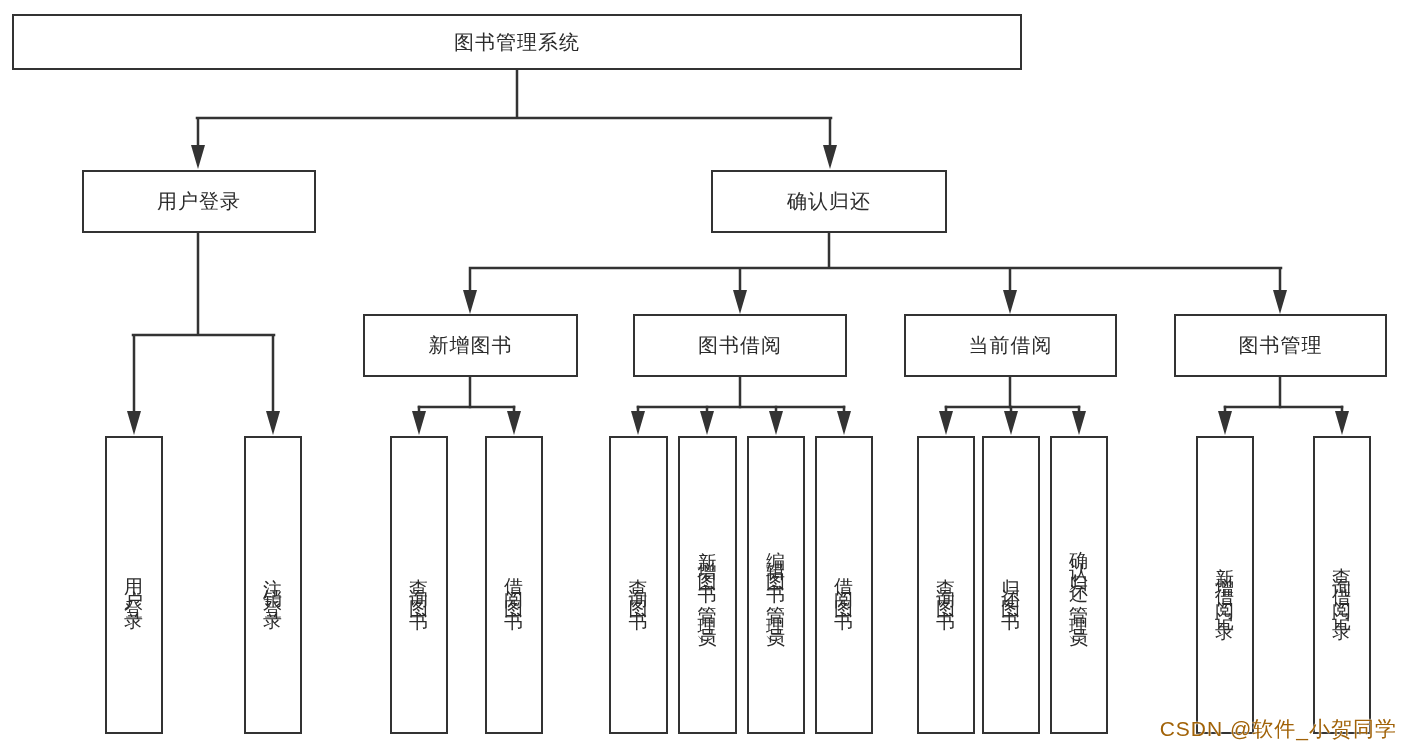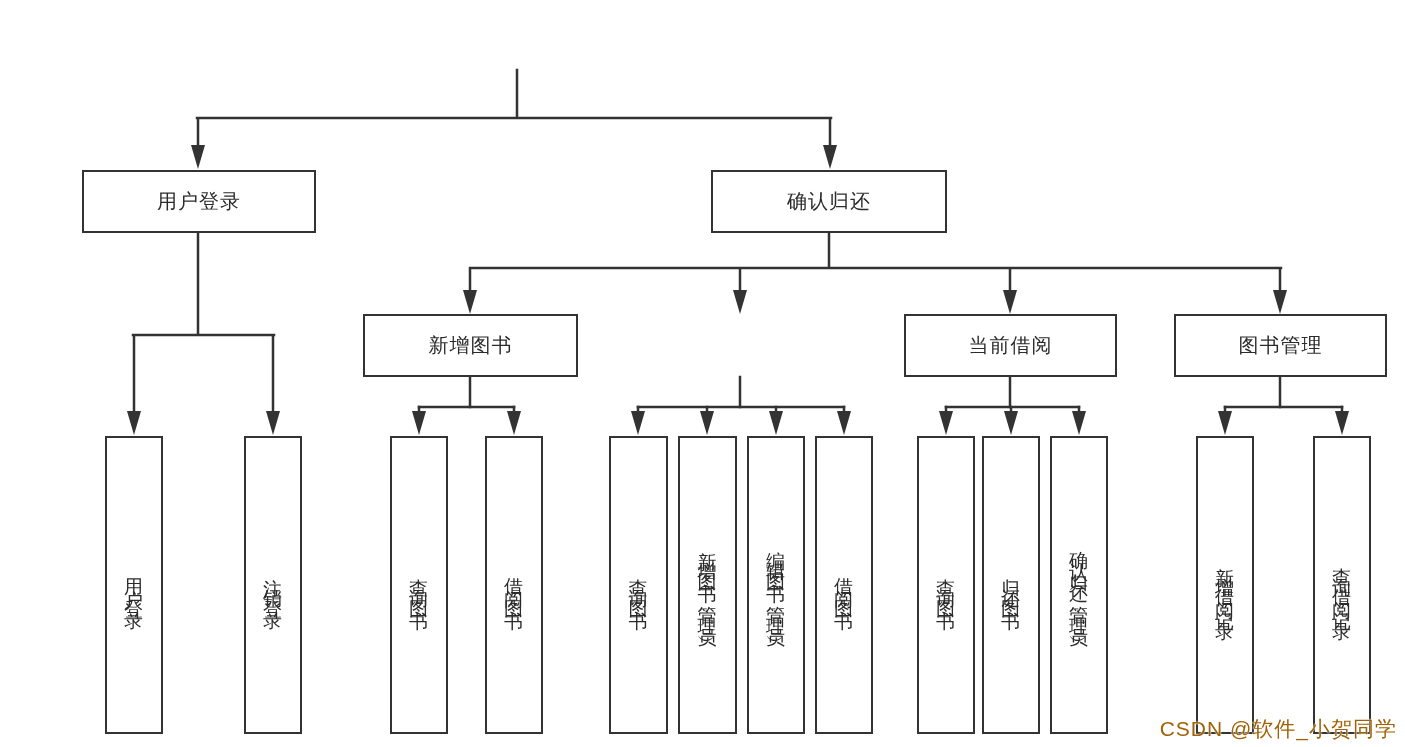--- a/index.html
+++ b/index.html
@@ -59,30 +59,36 @@
       <polygon points="776,435 769,411 783,411"></polygon>
       <polygon points="844,435 837,411 851,411"></polygon>
       <polygon points="946,435 939,411 953,411"></polygon>
       <polygon points="1011,435 1004,411 1018,411"></polygon>
       <polygon points="1079,435 1072,411 1086,411"></polygon>
       <polygon points="1225,435 1218,411 1232,411"></polygon>
       <polygon points="1342,435 1335,411 1349,411"></polygon>
     </g>
   </svg>
 
+  <div class="hbox" style="left:12px;top:14px;width:1010px;height:56px">
+    <span>图书管理系统</span>
+  </div>
 
   <div class="hbox" style="left:82px;top:170px;width:234px;height:63px">
     <span>用户登录</span>
   </div>
   <div class="hbox" style="left:711px;top:170px;width:236px;height:63px">
     <span>确认归还</span>
   </div>
 
   <div class="hbox" style="left:363px;top:314px;width:215px;height:63px">
     <span>新增图书</span>
+  </div>
+  <div class="hbox" style="left:633px;top:314px;width:214px;height:63px">
+    <span>图书借阅</span>
   </div>
   <div class="hbox" style="left:904px;top:314px;width:213px;height:63px">
     <span>当前借阅</span>
   </div>
   <div class="hbox" style="left:1174px;top:314px;width:213px;height:63px">
     <span>图书管理</span>
   </div>
 
   <div class="vbox" style="left:105px;top:436px;width:58px;height:298px">
     <span class="vtext">用户登录</span>

